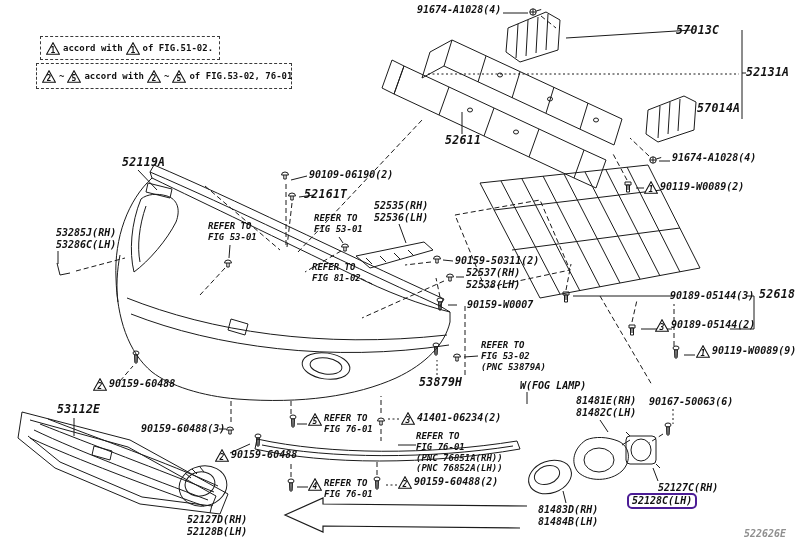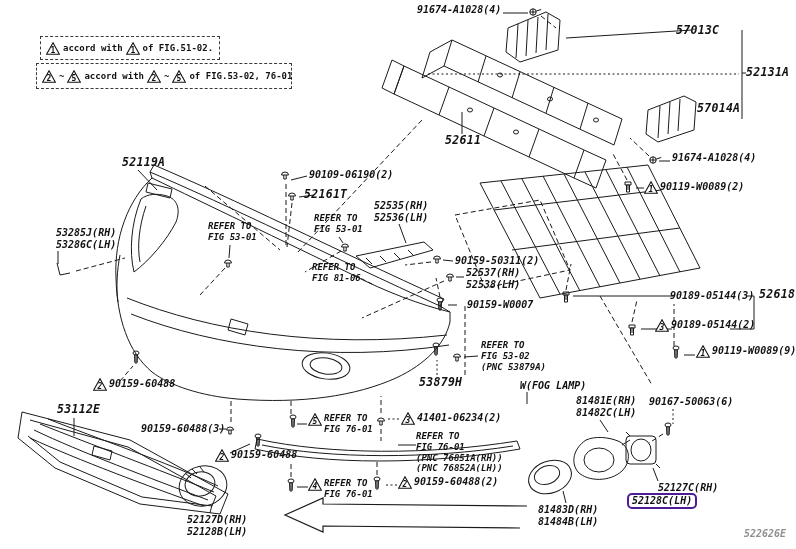--- a/index.html
+++ b/index.html
@@ -224,21 +224,21 @@
         </svg><div class="txt"><div>90119-W0089(2)</div></div></div>
       <div class="plabel lg" style="left: 122px; top: 156px;"><div class="txt"><div>52119A</div></div></div>
       <div class="plabel md" style="left: 309px; top: 169px;"><div class="txt"><div>90109-06190(2)</div></div></div>
       <div class="plabel lg" style="left: 304px; top: 188px; justify-content: center;"><div class="txt"><div>52161T</div></div></div>
       <div class="plabel md" style="left: 374px; top: 200px;"><div class="txt"><div>52535(RH)</div><div>52536(LH)</div></div></div>
       <div class="plabel sm" style="left: 208px; top: 221px;"><div class="txt"><div>REFER TO</div><div>FIG 53-01</div></div></div>
       <div class="plabel sm" style="left: 314px; top: 213px;"><div class="txt"><div>REFER TO</div><div>FIG 53-01</div></div></div>
       <div class="plabel md" style="left: 36px; top: 227px; margin-left: 20px;"><div class="txt"><div>53285J(RH)</div><div>53286C(LH)</div></div></div>
       <div class="plabel md" style="left: 455px; top: 255px;"><div class="txt"><div>90159-50311(2)</div></div></div>
       <div class="plabel md" style="left: 466px; top: 267px;"><div class="txt"><div>52537(RH)</div><div>52538(LH)</div></div></div>
-      <div class="plabel sm" style="left: 312px; top: 262px;"><div class="txt"><div>REFER TO</div><div>FIG 81-06</div></div></div>
+      <div class="plabel sm" style="left: 312px; top: 262px;"><div class="txt"><div>REFER TO</div><div>FIG 81-02</div></div></div>
       <div class="plabel md" style="left: 459px; top: 299px; margin-left: 8px;"><div class="txt"><div>90159-W0007</div></div></div>
       <div class="plabel md" style="left: 670px; top: 290px;"><div class="txt"><div>90189-05144(3)</div></div></div>
       <div class="plabel lg" style="left: 759px; top: 288px;"><div class="txt"><div>52618</div></div></div>
       <div class="plabel md" style="left: 655px; top: 319px;"><svg class="tri-ic" width="14" height="13" viewBox="0 0 14 13">
           <polygon points="7,0.8 13.4,12.2 0.6,12.2" fill="#fff" stroke="#111" stroke-width="1.1"></polygon>
           <text x="7" y="11" text-anchor="middle" font-size="8" font-weight="bold" font-family="DejaVu Sans Mono, monospace" fill="#111">3</text>
         </svg><div class="txt"><div>90189-05144(2)</div></div></div>
       <div class="plabel md" style="left: 696px; top: 345px;"><svg class="tri-ic" width="14" height="13" viewBox="0 0 14 13">
           <polygon points="7,0.8 13.4,12.2 0.6,12.2" fill="#fff" stroke="#111" stroke-width="1.1"></polygon>
           <text x="7" y="11" text-anchor="middle" font-size="8" font-weight="bold" font-family="DejaVu Sans Mono, monospace" fill="#111">1</text>

